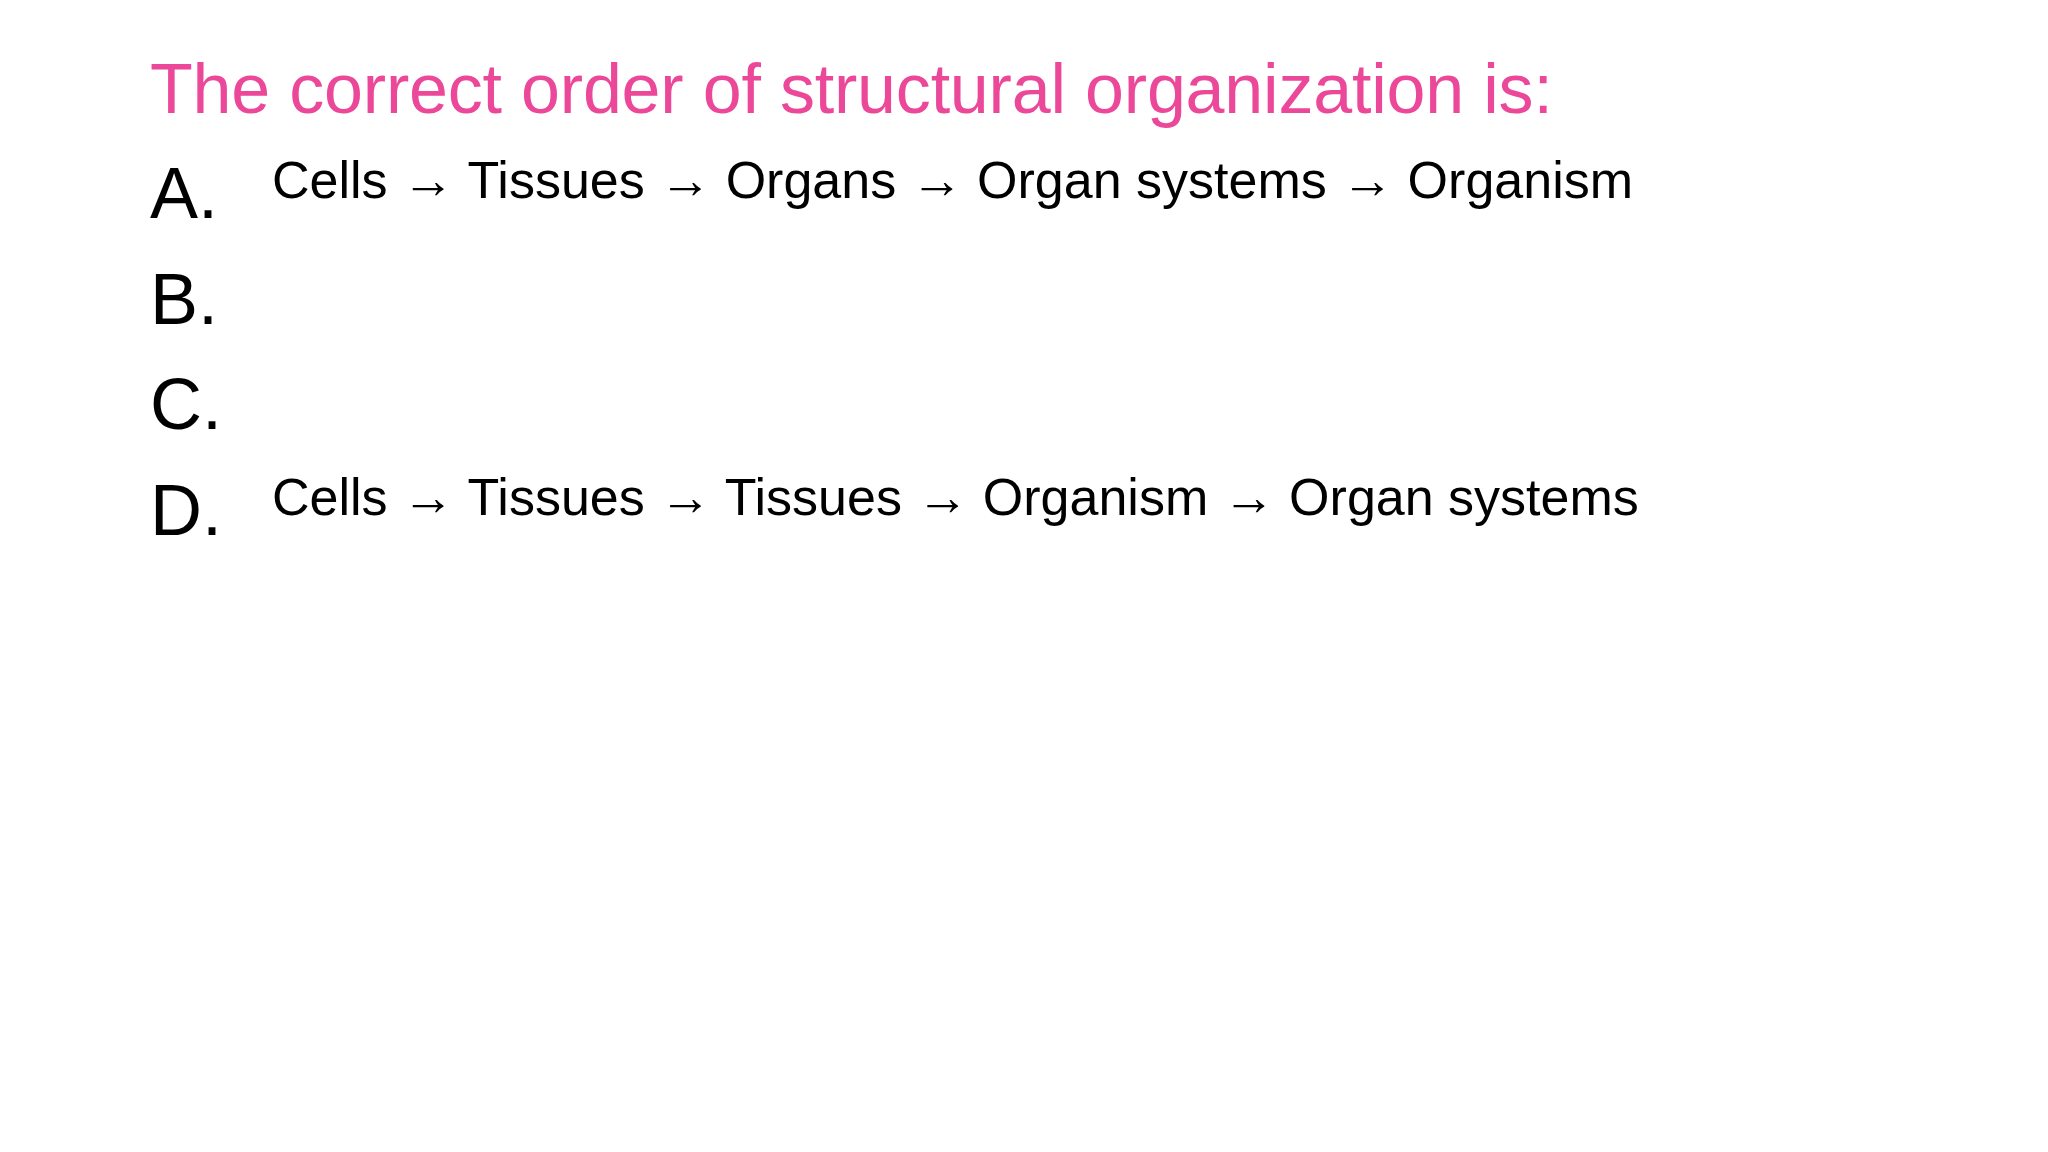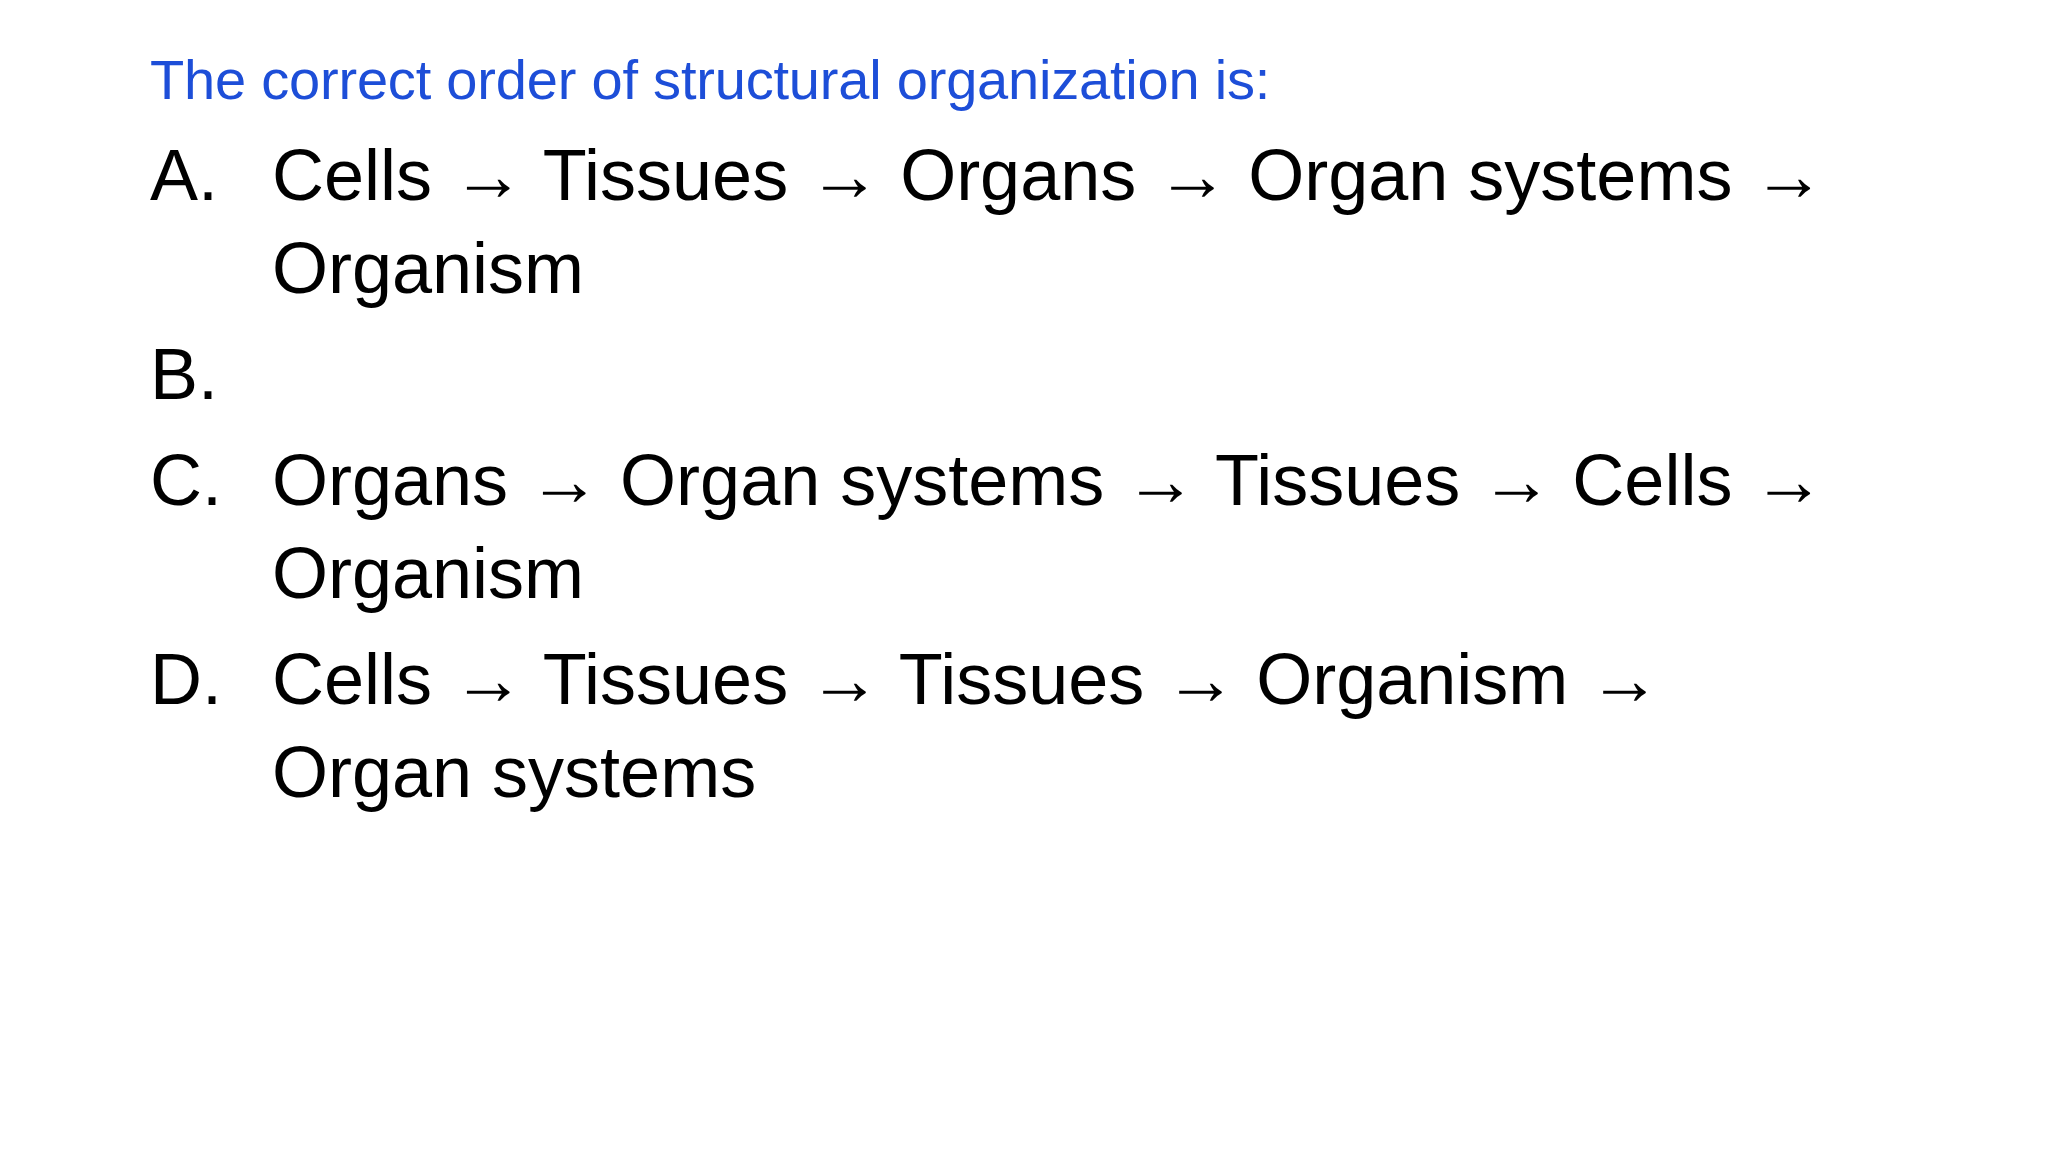--- a/index.html
+++ b/index.html
@@ -16,25 +16,25 @@
   }
   .slide {
     position: relative;
     width: 2048px;
     height: 1152px;
     background: #ffffff;
     box-sizing: border-box;
     padding: 44px 120px 0 150px;
   }
   .question-title {
-    font-size: 56px;
+    font-size: 70px;
     line-height: 1.30;
     font-weight: 400;
     letter-spacing: -0.2px;
-    color: #1d4ed8;
+    color: #ec4899;
     margin: 0 0 12px 0;
     white-space: nowrap;
   }
   .options {
     margin: 0;
     padding: 0;
     list-style: none;
   }
   .option-item {
     display: flex;
@@ -45,21 +45,21 @@
     flex: 0 0 auto;
     width: 122px;
     font-size: 72px;
     line-height: 1.30;
     font-weight: 400;
     color: #000000;
     text-align: left;
   }
   .option-text {
     flex: 1 1 auto;
-    font-size: 72px;
+    font-size: 52px;
     line-height: 1.30;
     font-weight: 400;
     color: #000000;
     max-width: 1600px;
   }
 </style>
 </head>
 <body>
 
 <div class="slide">
@@ -72,21 +72,20 @@
       <span class="option-marker">A.</span>
       <span class="option-text">Cells → Tissues → Organs → Organ systems → Organism</span>
     </li>
 
     <li class="option-item">
       <span class="option-marker">B.</span>
     </li>
 
     <li class="option-item">
       <span class="option-marker">C.</span>
-      <span class="option-text">Organs → Organ systems → Tissues → Cells → Organism</span>
     </li>
 
     <li class="option-item">
       <span class="option-marker">D.</span>
       <span class="option-text">Cells → Tissues → Tissues → Organism → Organ systems</span>
     </li>
 
   </ul>
 
 </div>

